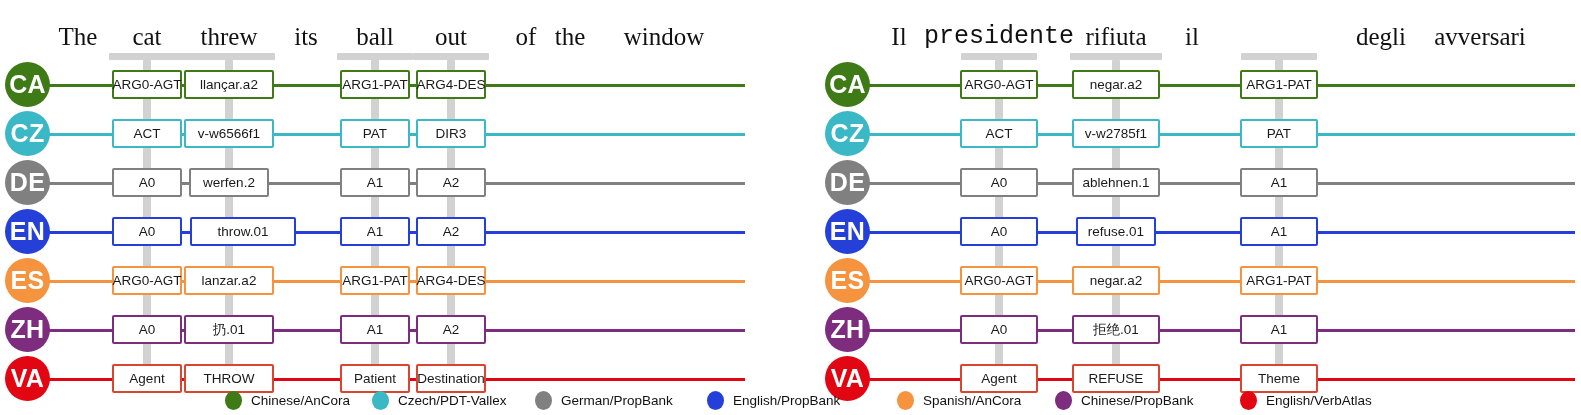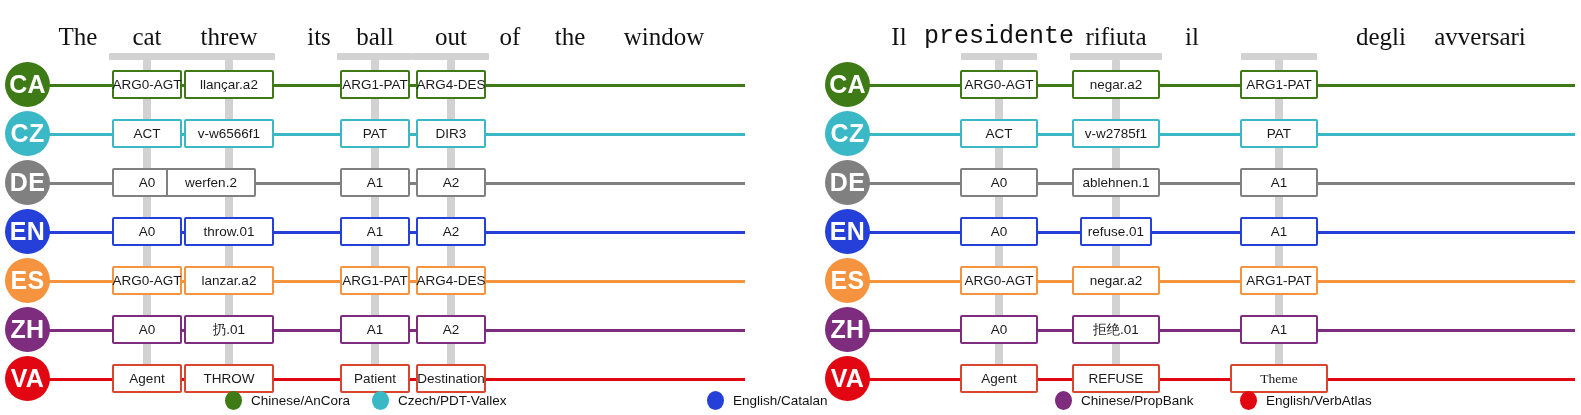--- a/index.html
+++ b/index.html
@@ -41,24 +41,24 @@
 </style>
 </head>
 <body>
 
 <div id="root">
     <div class="panel left">
       <div class="words">
         <span class="word" style="left: 78px;">The</span>
         <span class="word" style="left: 147px;">cat</span>
         <span class="word" style="left: 229px;">threw</span>
-        <span class="word" style="left: 319px; font-family: Liberation Serif, serif;">its</span>
+        <span class="word" style="left: 306px; font-family: Liberation Serif, serif;">its</span>
         <span class="word" style="left: 375px; font-family: Liberation Serif, serif;">ball</span>
         <span class="word" style="left: 451px;">out</span>
-        <span class="word" style="left: 510px; text-align: center;">of</span>
+        <span class="word" style="left: 526px; text-align: center;">of</span>
         <span class="word" style="left: 570px;">the</span>
         <span class="word" style="left: 664px;">window</span>
       </div>
       <div class="guide-cap" style="left: 147px; top: 33px; width: 76px; background: rgb(210, 210, 210);"></div>
       <div class="guide" style="left: 147px; top: 40px; height: 332px; background: rgb(210, 210, 210);"></div>
       <div class="guide-cap" style="left: 229px; top: 33px; width: 92px; background: rgb(210, 210, 210);"></div>
       <div class="guide" style="left: 229px; top: 40px; height: 332px; background: rgb(210, 210, 210);"></div>
       <div class="guide-cap" style="left: 375px; top: 33px; width: 76px; background: rgb(210, 210, 210);"></div>
       <div class="guide" style="left: 375px; top: 40px; height: 332px; background: rgb(210, 210, 210);"></div>
       <div class="guide-cap" style="left: 451px; top: 33px; width: 76px; background: rgb(210, 210, 210);"></div>
@@ -76,29 +76,29 @@
         <div class="badge" title="Czech/PDT-Vallex" style="left: 5px; background: rgb(59, 184, 198);">CZ</div>
         <div class="cell" style="left: 147px; width: 70px; border-color: rgb(59, 184, 198);">ACT</div>
         <div class="cell" style="left: 229px; width: 90px; border-color: rgb(59, 184, 198);">v-w6566f1</div>
         <div class="cell" style="left: 375px; width: 70px; border-color: rgb(59, 184, 198);">PAT</div>
         <div class="cell" style="left: 451px; width: 70px; border-color: rgb(59, 184, 198);">DIR3</div>
       </div>
       <div class="row" style="top: 139px;">
         <div class="rowline" style="left: 48px; width: 697px; background: rgb(128, 128, 128);"></div>
         <div class="badge" title="German/PropBank" style="left: 5px; background: rgb(128, 128, 128);">DE</div>
         <div class="cell" style="left: 147px; width: 70px; border-color: rgb(128, 128, 128);">A0</div>
-        <div class="cell" style="left: 211px; width: 90px; border-color: rgb(128, 128, 128);">werfen.2</div>
+        <div class="cell" style="left: 229px; width: 80px; border-color: rgb(128, 128, 128);">werfen.2</div>
         <div class="cell" style="left: 375px; width: 70px; border-color: rgb(128, 128, 128);">A1</div>
         <div class="cell" style="left: 451px; width: 70px; border-color: rgb(128, 128, 128);">A2</div>
       </div>
       <div class="row" style="top: 188px;">
         <div class="rowline" style="left: 48px; width: 697px; background: rgb(36, 64, 216);"></div>
         <div class="badge" title="English/PropBank" style="left: 5px; background: rgb(36, 64, 216);">EN</div>
         <div class="cell" style="left: 147px; width: 70px; border-color: rgb(36, 64, 216);">A0</div>
-        <div class="cell" style="left: 229px; width: 90px; border-color: rgb(36, 64, 216);">throw.01</div>
+        <div class="cell" style="left: 243px; width: 106px; border-color: rgb(36, 64, 216);">throw.01</div>
         <div class="cell" style="left: 375px; width: 70px; border-color: rgb(36, 64, 216);">A1</div>
         <div class="cell" style="left: 451px; width: 70px; border-color: rgb(36, 64, 216);">A2</div>
       </div>
       <div class="row" style="top: 237px;">
         <div class="rowline" style="left: 48px; width: 697px; background: rgb(245, 147, 62);"></div>
         <div class="badge" title="Spanish/AnCora" style="left: 5px; background: rgb(245, 147, 62);">ES</div>
         <div class="cell" style="left: 147px; width: 70px; border-color: rgb(245, 147, 62);">ARG0-AGT</div>
         <div class="cell" style="left: 229px; width: 90px; border-color: rgb(245, 147, 62);">lanzar.a2</div>
         <div class="cell" style="left: 375px; width: 70px; border-color: rgb(245, 147, 62);">ARG1-PAT</div>
         <div class="cell" style="left: 451px; width: 70px; border-color: rgb(245, 147, 62);">ARG4-DES</div>
@@ -153,21 +153,21 @@
         <div class="rowline" style="left: 78px; width: 707px; background: rgb(128, 128, 128);"></div>
         <div class="badge" title="German/PropBank" style="left: 35px; background: rgb(128, 128, 128);">DE</div>
         <div class="cell" style="left: 209px; width: 78px; border-color: rgb(128, 128, 128);">A0</div>
         <div class="cell" style="left: 326px; width: 88px; border-color: rgb(128, 128, 128);">ablehnen.1</div>
         <div class="cell" style="left: 489px; width: 78px; border-color: rgb(128, 128, 128);">A1</div>
       </div>
       <div class="row" style="top: 188px;">
         <div class="rowline" style="left: 78px; width: 707px; background: rgb(36, 64, 216);"></div>
         <div class="badge" title="English/PropBank" style="left: 35px; background: rgb(36, 64, 216);">EN</div>
         <div class="cell" style="left: 209px; width: 78px; border-color: rgb(36, 64, 216);">A0</div>
-        <div class="cell" style="left: 326px; width: 72px; border-color: rgb(36, 64, 216);">refuse.01</div>
+        <div class="cell" style="left: 326px; width: 80px; border-color: rgb(36, 64, 216);">refuse.01</div>
         <div class="cell" style="left: 489px; width: 78px; border-color: rgb(36, 64, 216);">A1</div>
       </div>
       <div class="row" style="top: 237px;">
         <div class="rowline" style="left: 78px; width: 707px; background: rgb(245, 147, 62);"></div>
         <div class="badge" title="Spanish/AnCora" style="left: 35px; background: rgb(245, 147, 62);">ES</div>
         <div class="cell" style="left: 209px; width: 78px; border-color: rgb(245, 147, 62);">ARG0-AGT</div>
         <div class="cell" style="left: 326px; width: 88px; border-color: rgb(245, 147, 62);">negar.a2</div>
         <div class="cell" style="left: 489px; width: 78px; border-color: rgb(245, 147, 62);">ARG1-PAT</div>
       </div>
       <div class="row" style="top: 286px;">
@@ -175,35 +175,43 @@
         <div class="badge" title="Chinese/PropBank" style="left: 35px; background: rgb(126, 45, 126);">ZH</div>
         <div class="cell" style="left: 209px; width: 78px; border-color: rgb(126, 45, 126);">A0</div>
         <div class="cell" style="left: 326px; width: 88px; border-color: rgb(126, 45, 126);">拒绝.01</div>
         <div class="cell" style="left: 489px; width: 78px; border-color: rgb(126, 45, 126);">A1</div>
       </div>
       <div class="row" style="top: 335px;">
         <div class="rowline" style="left: 78px; width: 707px; background: rgb(226, 6, 19);"></div>
         <div class="badge" title="English/VerbAtlas" style="left: 35px; background: rgb(226, 6, 19);">VA</div>
         <div class="cell" style="left: 209px; width: 78px; border-color: rgb(217, 69, 46);">Agent</div>
         <div class="cell" style="left: 326px; width: 88px; border-color: rgb(217, 69, 46);">REFUSE</div>
-        <div class="cell" style="left: 489px; width: 98px; border-color: rgb(217, 69, 46); font-family: Liberation Serif, serif;">Theme</div>
+        <div class="cell" style="left: 489px; width: 78px; border-color: rgb(217, 69, 46);">Theme</div>
       </div>
     </div>
     <div class="legend">
       <div class="legend-item" style="left: 225px;">
         <span class="legend-dot" style="background: rgb(62, 122, 22);"></span>
         <span class="legend-label">Chinese/AnCora</span>
       </div>
       <div class="legend-item" style="left: 372px;">
         <span class="legend-dot" style="background: rgb(59, 184, 198);"></span>
         <span class="legend-label">Czech/PDT-Vallex</span>
       </div>
+      <div class="legend-item" style="left: 535px;">
+        <span class="legend-dot" style="background: rgb(128, 128, 128);"></span>
+        <span class="legend-label">German/PropBank</span>
+      </div>
       <div class="legend-item" style="left: 707px;">
         <span class="legend-dot" style="background: rgb(36, 64, 216);"></span>
-        <span class="legend-label">English/Catalan</span>
+        <span class="legend-label">English/PropBank</span>
+      </div>
+      <div class="legend-item" style="left: 897px;">
+        <span class="legend-dot" style="background: rgb(245, 147, 62);"></span>
+        <span class="legend-label">Spanish/AnCora</span>
       </div>
       <div class="legend-item" style="left: 1055px;">
         <span class="legend-dot" style="background: rgb(126, 45, 126);"></span>
         <span class="legend-label">Chinese/PropBank</span>
       </div>
       <div class="legend-item" style="left: 1240px;">
         <span class="legend-dot" style="background: rgb(226, 6, 19);"></span>
         <span class="legend-label">English/VerbAtlas</span>
       </div>
     </div>

